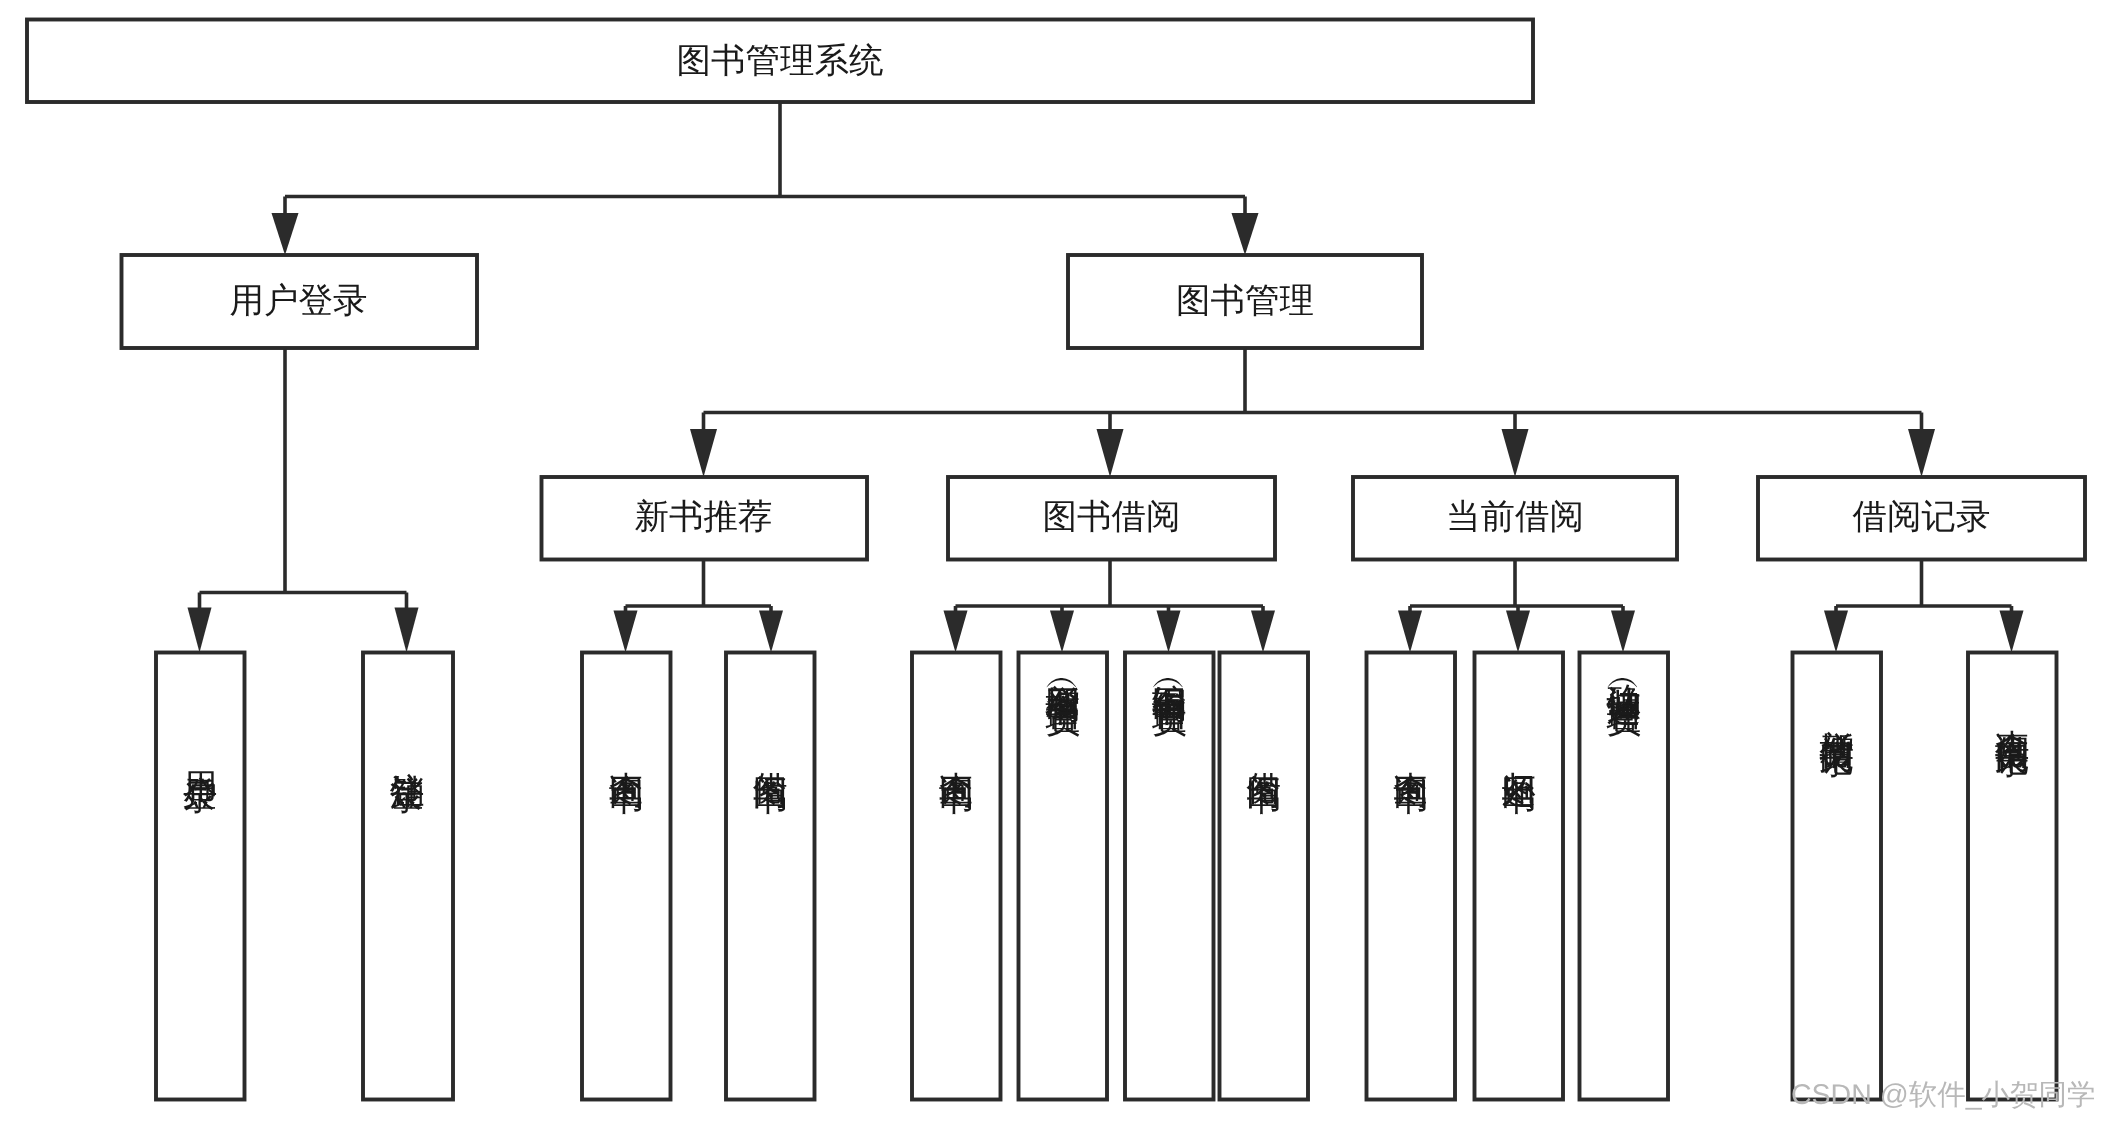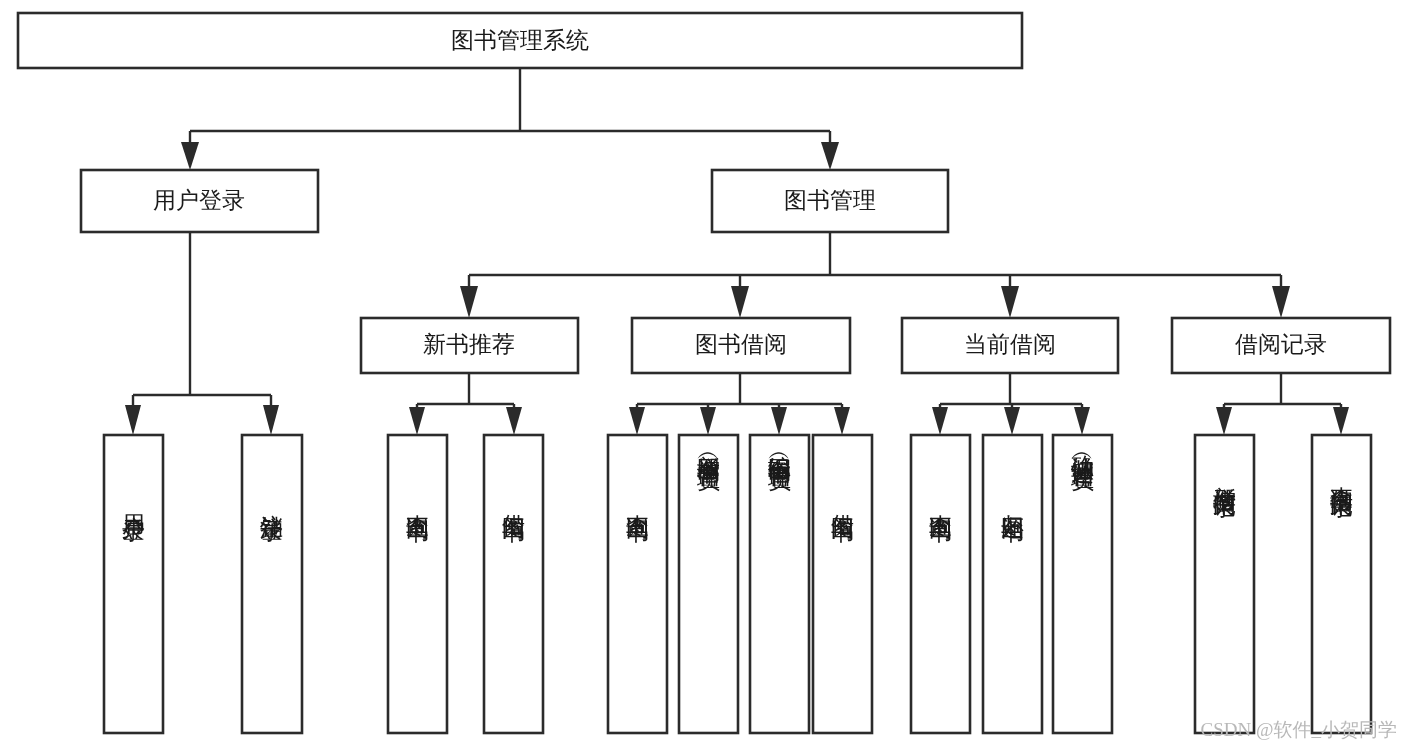--- a/index.html
+++ b/index.html
@@ -54,21 +54,21 @@
     writing-mode: vertical-rl;
     text-orientation: upright;
     glyph-orientation-vertical: 0;
     text-anchor: middle;
     letter-spacing: 2px;
   }
   .watermark-text {
     position: absolute;
     right: 8px;
     bottom: 4px;
-    font-family: Liberation Serif, serif;
+    font-family: Liberation Sans, sans-serif;
     font-size: 19px;
     color: #b8b8b8;
     white-space: nowrap;
     user-select: none;
   }
 </style>
 </head>
 <body>
 
 <div id="diagram-root">

